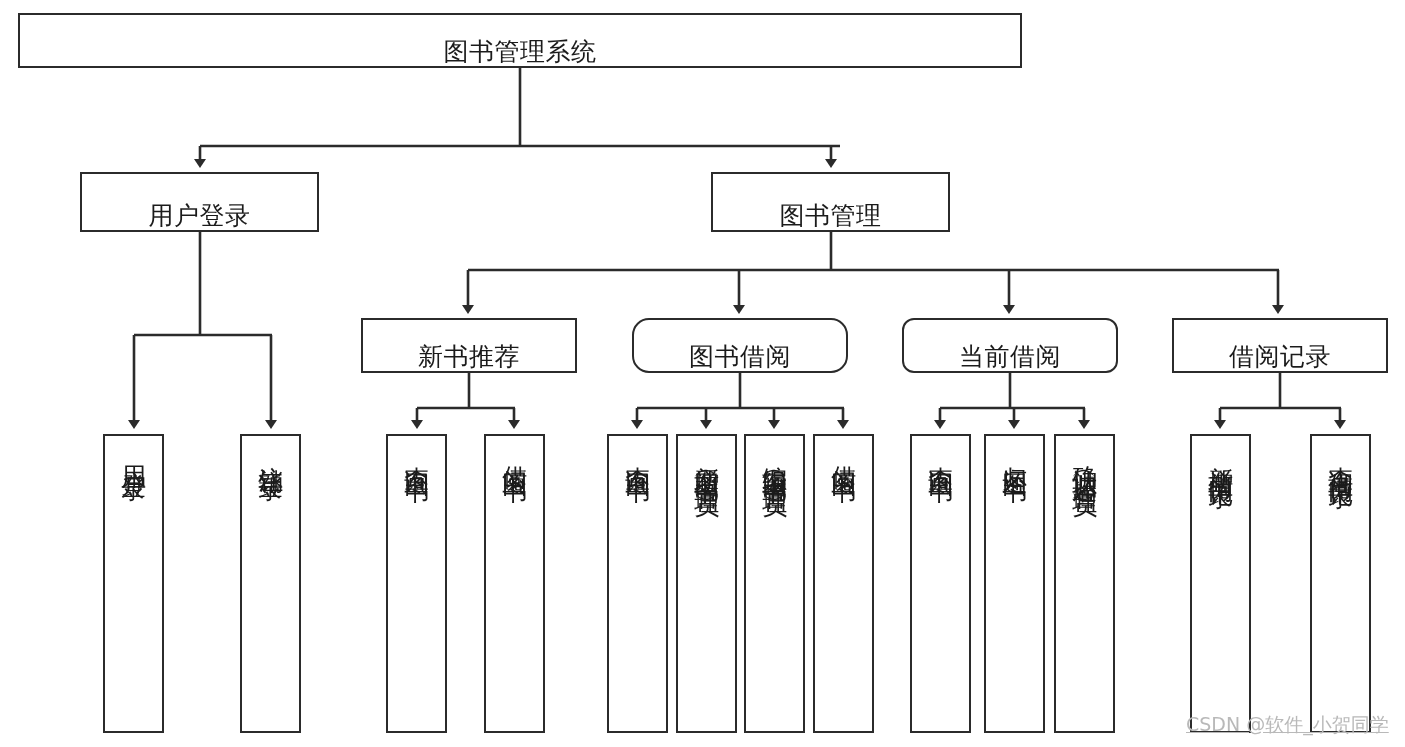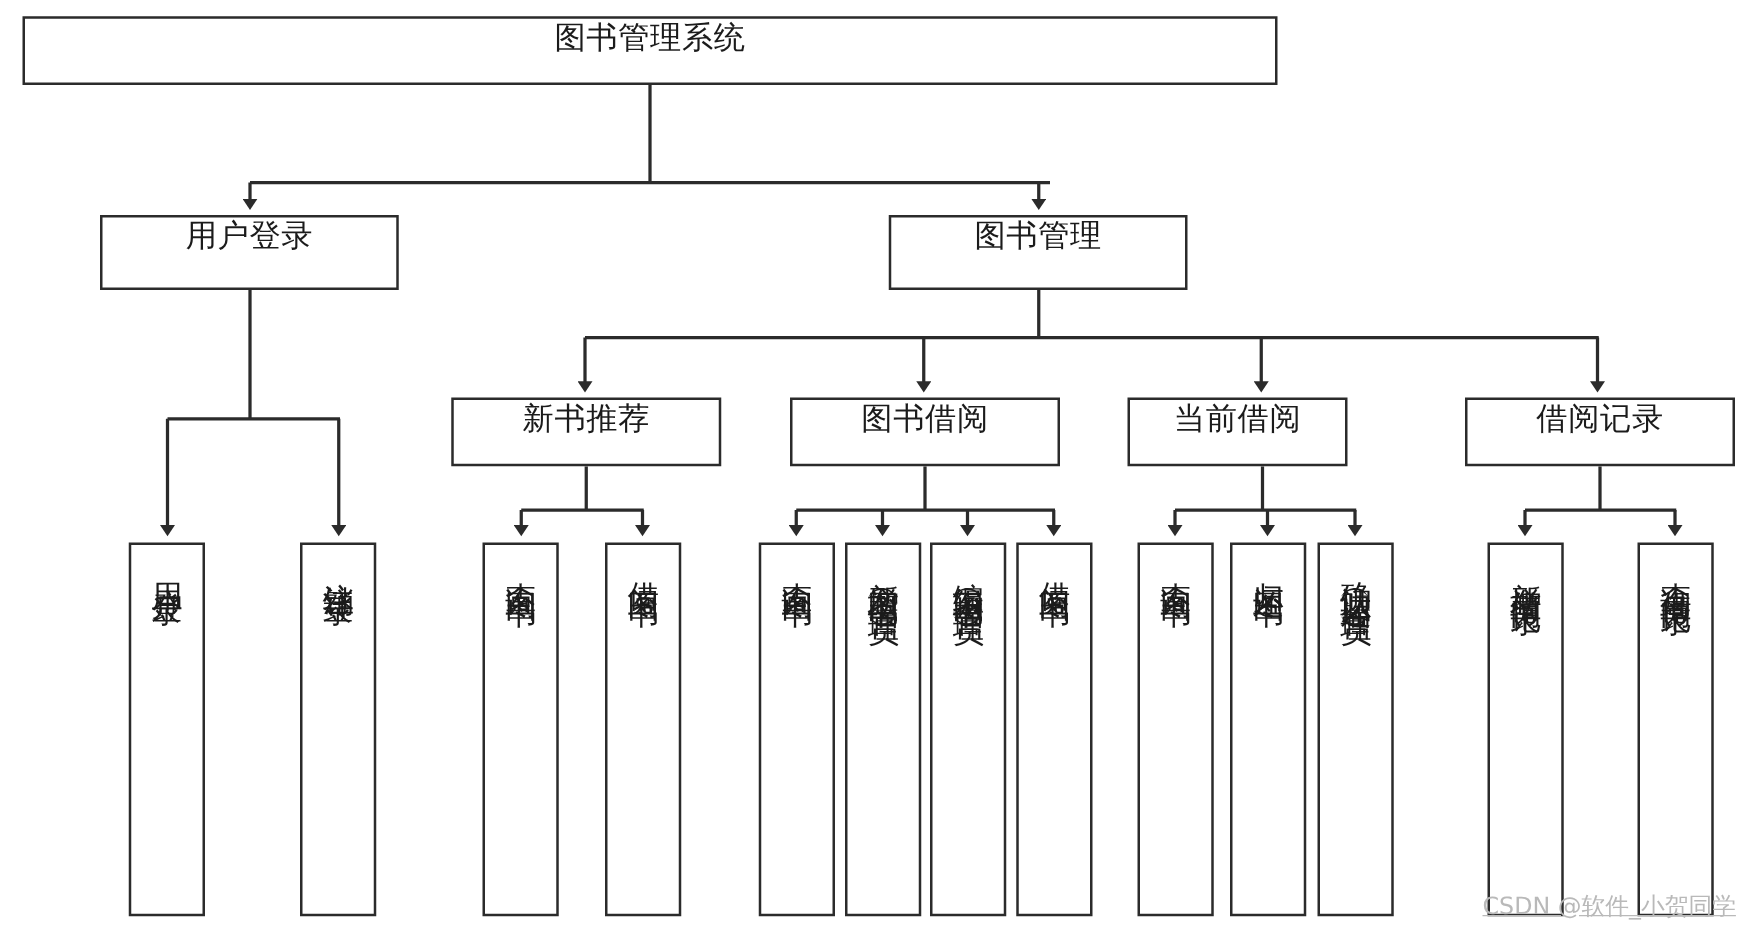--- a/index.html
+++ b/index.html
@@ -25,21 +25,21 @@
     width: 1405px;
     height: 747px;
     pointer-events: none;
   }
   .node {
     position: absolute;
     box-sizing: border-box;
     border: 2.5px solid #2b2b2b;
     background: #ffffff;
     display: flex;
-    align-items: flex-start;
+    align-items: flex-end;
     justify-content: center;
     color: #1b1b1b;
     z-index: 2;
   }
   .node-label {
     display: block;
     text-align: center;
     line-height: 1.18;
     letter-spacing: 0.5px;
   }
@@ -136,24 +136,24 @@
   <div class="node horiz" style="left: 80px; top: 172px; width: 239px; height: 60px; border-color: rgb(43, 43, 43); background: rgb(255, 255, 255); color: rgb(27, 27, 27);">
     <span class="node-label">用户登录</span>
   </div>
   <div class="node horiz" style="left: 361px; top: 318px; width: 216px; height: 55px; border-color: rgb(43, 43, 43); background: rgb(255, 255, 255); color: rgb(27, 27, 27);">
     <span class="node-label">新书推荐</span>
   </div>
 
   <div class="node horiz" style="left: 711px; top: 172px; width: 239px; height: 60px; border-color: rgb(43, 43, 43); background: rgb(255, 255, 255); color: rgb(27, 27, 27);">
     <span class="node-label">图书管理</span>
   </div>
-  <div class="node horiz" style="left: 632px; top: 318px; width: 216px; height: 55px; border-color: rgb(43, 43, 43); background: rgb(255, 255, 255); color: rgb(27, 27, 27);">
+  <div class="node horiz" style="left: 632px; top: 318px; width: 216px; height: 55px; border-color: rgb(43, 43, 43); background: rgb(255, 255, 255); color: rgb(27, 27, 27); border-radius: 17px;">
     <span class="node-label">图书借阅</span>
   </div>
-  <div class="node horiz" style="left: 902px; top: 318px; width: 176px; height: 55px; border-color: rgb(43, 43, 43); background: rgb(255, 255, 255); color: rgb(27, 27, 27);">
+  <div class="node horiz" style="left: 902px; top: 318px; width: 216px; height: 55px; border-color: rgb(43, 43, 43); background: rgb(255, 255, 255); color: rgb(27, 27, 27); border-radius: 12px;">
     <span class="node-label">当前借阅</span>
   </div>
   <div class="node horiz" style="left: 1172px; top: 318px; width: 216px; height: 55px; border-color: rgb(43, 43, 43); background: rgb(255, 255, 255); color: rgb(27, 27, 27);">
     <span class="node-label">借阅记录</span>
   </div>
 
   <div class="node vert" style="left: 103px; top: 434px; width: 61px; height: 299px; border-color: rgb(43, 43, 43); background: rgb(255, 255, 255); color: rgb(27, 27, 27);">
     <span class="node-label">用户登录</span>
   </div>
   <div class="node vert" style="left: 240px; top: 434px; width: 61px; height: 299px; border-color: rgb(43, 43, 43); background: rgb(255, 255, 255); color: rgb(27, 27, 27);">

